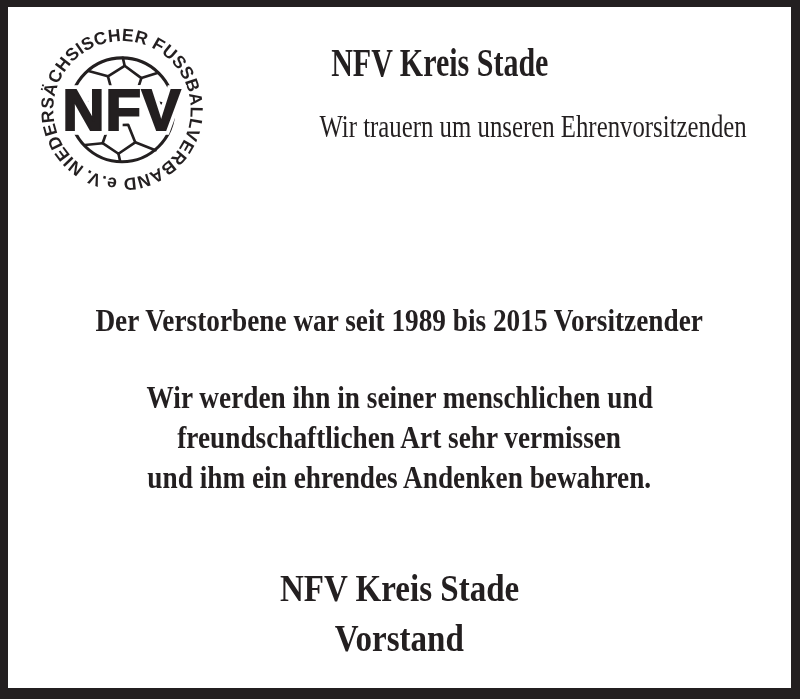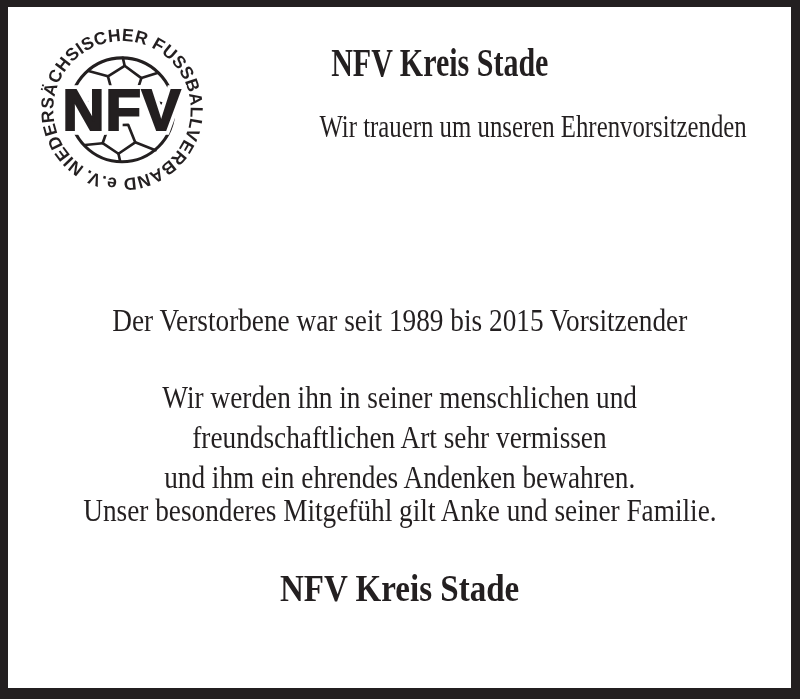--- a/index.html
+++ b/index.html
@@ -28,21 +28,21 @@
   .intro-line span{
     display:inline-block;font-size:31px;line-height:1;
     transform:scaleX(.80);transform-origin:50% 50%;white-space:nowrap;
   }
   .name-line{left:0;top:179px;width:100%;}
   .name-line span{
     display:inline-block;font-weight:bold;font-size:84px;line-height:1;
     transform:scaleX(.80);transform-origin:50% 50%;white-space:nowrap;
   }
   .para{left:0;width:100%;}
-  .para .line{line-height:35px;text-align:center;}
+  .para .line{line-height:35px;text-align:center;font-weight:bold;}
   .para .line span{
     display:inline-block;font-size:31px;line-height:35px;
     transform:scaleX(.88);transform-origin:50% 50%;white-space:nowrap;
   }
   .p1{top:296px;}
   .p2{top:373px;}
   .p3{top:486px;}
   .signature{left:0;top:560px;width:100%;}
   .signature .line{line-height:42px;text-align:center;}
   .signature .line span{
@@ -110,25 +110,23 @@
       <span>Wir werden ihn in seiner menschlichen und</span>
     </div>
     <div class="line">
       <span>freundschaftlichen Art sehr vermissen</span>
     </div>
     <div class="line">
       <span>und ihm ein ehrendes Andenken bewahren.</span>
     </div>
   </div>
 
-  <div class="abs para p3">
-    <div class="line">
-      <span>Unser besonderes Mitgefühl gilt Anke und seiner Familie.</span>
-    </div>
-  </div>
 
   <div class="abs signature">
     <div class="line">
       <span>NFV Kreis Stade</span>
+    </div>
+    <div class="line">
+      <span>Vorstand</span>
     </div>
   </div>
 
 </div>
 
 </body></html>

